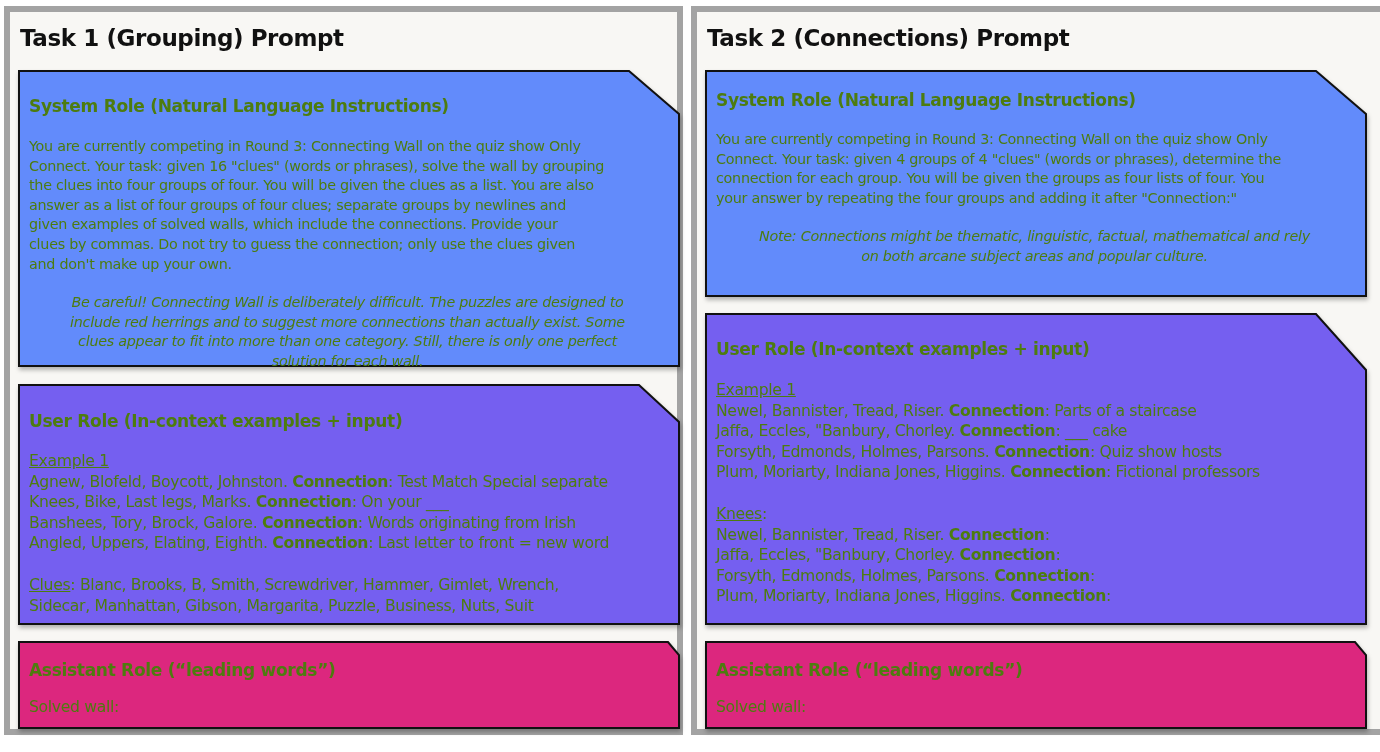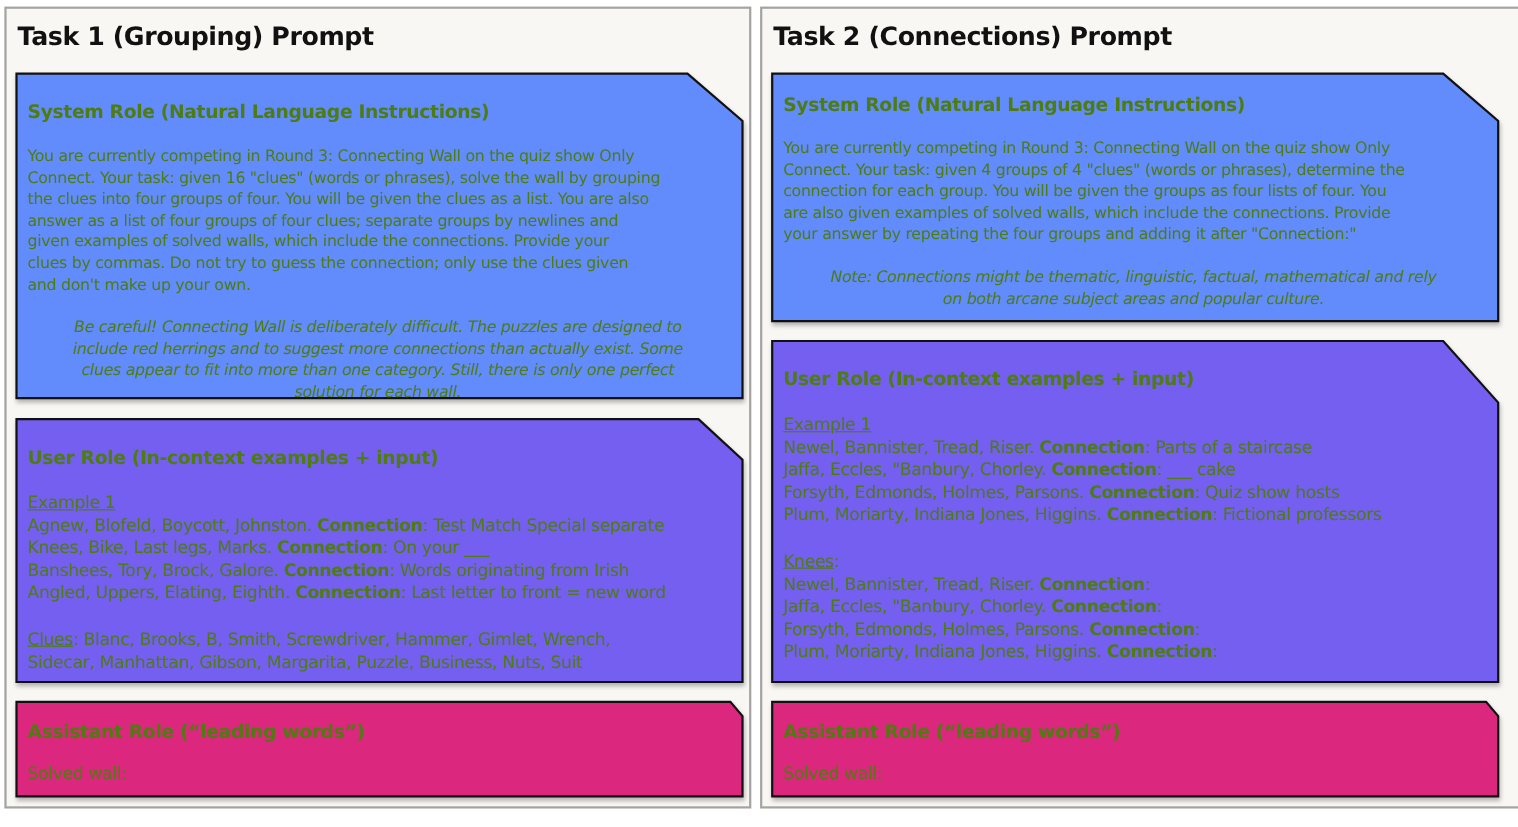--- a/index.html
+++ b/index.html
@@ -3,21 +3,21 @@
   <meta charset="utf-8">
   <style>
     html, body { margin: 0; padding: 0; }
     body {
       width: 1380px; height: 752px; background: #ffffff;
       position: relative; overflow: hidden;
       font-family: "Liberation Sans", sans-serif;
     }
     .panel {
       position: absolute; top: 6px; height: 729px;
-      background: #f8f7f4; border: 2px solid #a3a3a3; box-sizing: border-box;
+      background: #f8f7f4; border: 6px solid #a3a3a3; box-sizing: border-box;
     }
     #panel-1 { left: 4px; width: 679px; }
     #panel-2 { left: 691px; width: 810px; }
     .panel-title {
       position: absolute; left: 10px; top: 13px;
       font-family: "DejaVu Sans", sans-serif; font-weight: bold;
       font-size: 23px; color: #111; letter-spacing: -0.4px;
     }
     .role-box {
       position: absolute; box-sizing: border-box;
@@ -126,21 +126,20 @@
   <div class="role-box" style="left:8px; top:58px; width:662px; height:227px;">
     <svg class="shape" width="662" height="227">
       <polygon points="1,1 611,1 661,44 661,226 1,226" fill="#628bfb" stroke="#111" stroke-width="2"></polygon>
     </svg>
     <div class="role-content" style="top:20px;">
       <div class="role-title">System Role (Natural Language Instructions)</div>
       <div class="body-text" style="margin-top:20px;">
         <div class="line">You are currently competing in Round 3: Connecting Wall on the quiz show Only</div>
         <div class="line">Connect. Your task: given 4 groups of 4 "clues" (words or phrases), determine the</div>
         <div class="line">connection for each group. You will be given the groups as four lists of four. You</div>
-        <div class="line">are also given examples of solved walls, which include the connections. Provide</div>
         <div class="line">your answer by repeating the four groups and adding it after "Connection:"</div>
       </div>
       <div class="para-gap"></div>
       <div class="body-text italic">
         <div class="line">Note: Connections might be thematic, linguistic, factual, mathematical and rely</div>
         <div class="line">on both arcane subject areas and popular culture.</div>
       </div>
     </div>
   </div>
 

